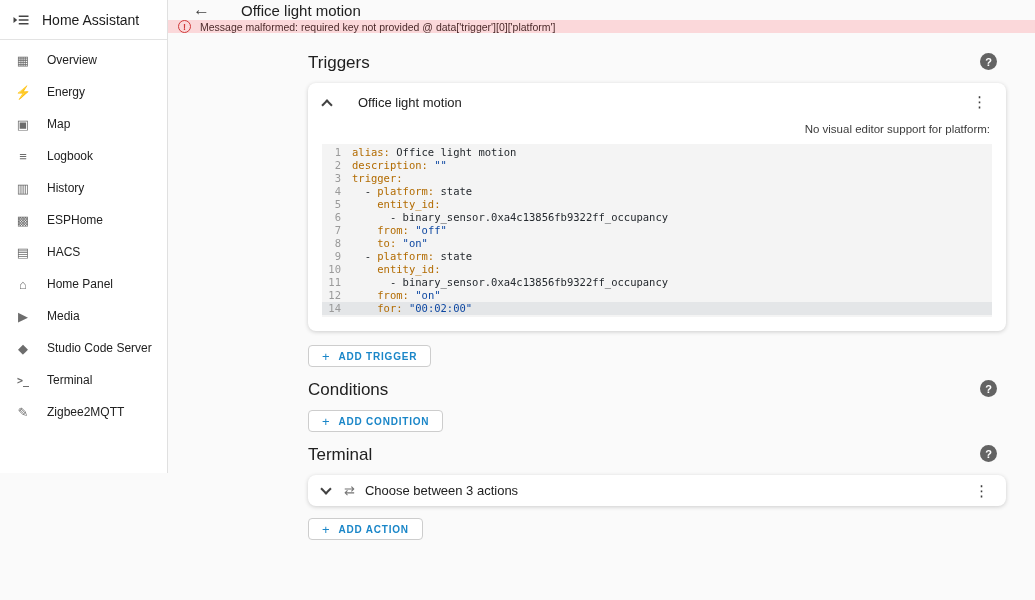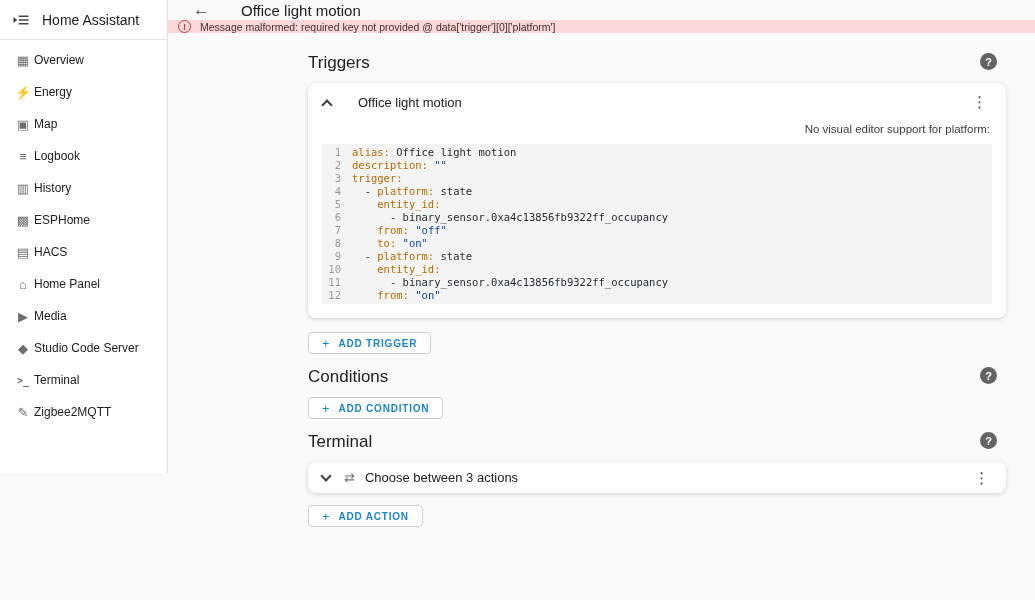--- a/index.html
+++ b/index.html
@@ -10,21 +10,21 @@
   
   .sidebar { width:168px; flex-shrink:0; background:#fff; border-right:1px solid #e0e0e0; }
   .sidebar-header { height:40px; display:flex; align-items:center; padding:0 12px;
     border-bottom:1px solid #e3e3e3; gap:12px; }
   .menu-toggle { display:inline-flex; cursor:pointer; }
   .app-title { font-size:14px; color:#1c1c1c; white-space:nowrap; }
   .sidebar-menu { padding-top:4px; }
   .sb-item { display:flex; align-items:center; height:32px; padding-left:12px; cursor:pointer; }
   .sb-icon { width:22px; font-size:13px; color:#6d6d6d; display:inline-flex; justify-content:center; }
   .sb-icon.mono { font-family:"DejaVu Sans Mono", monospace; font-size:10px; font-weight:bold; }
-  .sb-label { font-size:12px; color:#212121; white-space:nowrap; }
+  .sb-label { margin-left:13px; font-size:12px; color:#212121; white-space:nowrap; }
 
   
   .main { flex:1; display:flex; flex-direction:column; background:#fafafa; min-width:0; }
   .topbar { height:40px; display:flex; align-items:center; padding-left:25px; background:#fafafa; }
   .back { font-size:17px; color:#424242; margin-right:31px; cursor:pointer; }
   .page-title { font-size:15px; font-weight:400; color:#212121; }
 
   .error-banner { height:27px; background:var(--error-bg); display:flex; align-items:center;
     padding-left:10px; gap:9px; }
   .error-icon { width:13px; height:13px; flex-shrink:0; border:1.5px solid var(--error-icon);
@@ -208,20 +208,24 @@
               <span class="code-text"><span class="tok-plain">    </span><span class="tok-key">entity_id:</span></span>
             </div>
             <div class="code-line">
               <span class="gutter">11</span>
               <span class="code-text"><span class="tok-plain">      - binary_sensor.0xa4c13856fb9322ff_occupancy</span></span>
             </div>
             <div class="code-line">
               <span class="gutter">12</span>
               <span class="code-text"><span class="tok-plain">    </span><span class="tok-key">from:</span><span class="tok-plain"> </span><span class="tok-str">"on"</span></span>
             </div>
+            <div class="code-line active">
+              <span class="gutter">14</span>
+              <span class="code-text"><span class="tok-plain">    </span><span class="tok-key">for:</span><span class="tok-plain"> </span><span class="tok-str">"00:02:00"</span></span>
+            </div>
           </div>
       </div>
 
       <button class="add-btn">
         <span class="plus">+</span>
         <span>ADD TRIGGER</span>
       </button>
 
       <div class="section-head mt-section">
         <h2>Conditions</h2>

